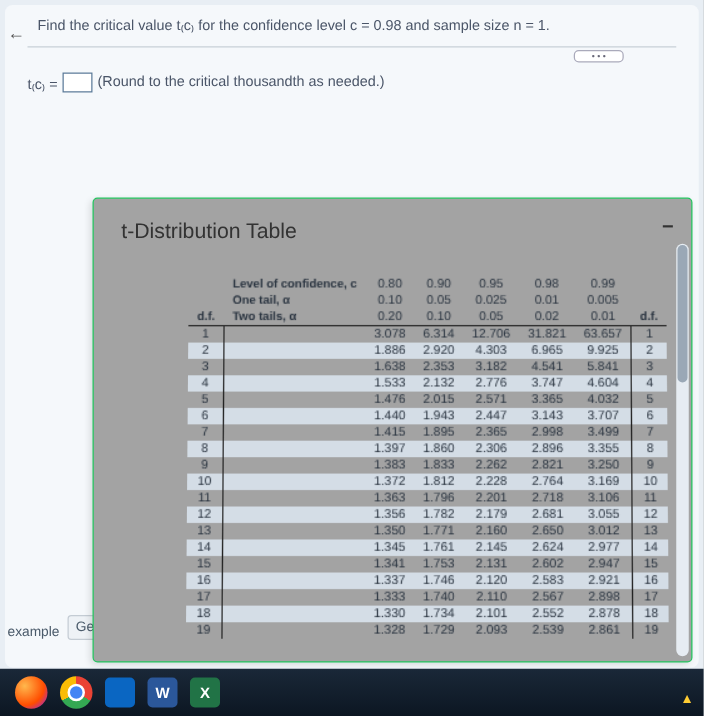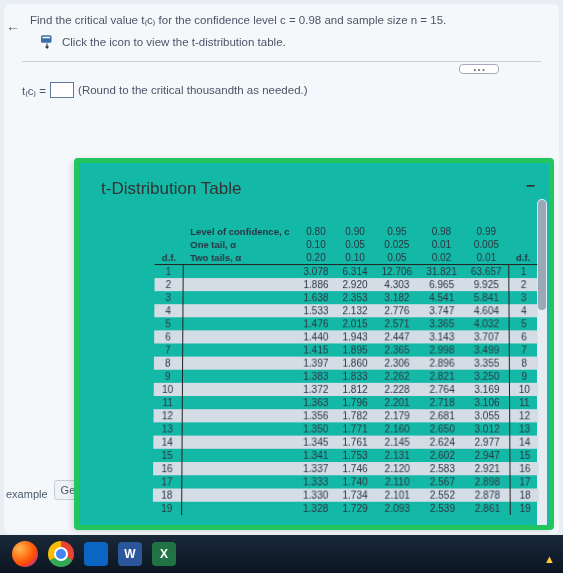--- a/index.html
+++ b/index.html
@@ -82,22 +82,22 @@
     border: 1px solid #5b7a99;
     background: #fff;
     display: inline-block;
   }
   .popup-panel {
     position: absolute;
     left: 70px;
     top: 154px;
     width: 480px;
     height: 372px;
-    background: #14b8a6;
-    border: 5px solid #22c55e;
+    background: #a3a3a3;
+    border: 1px solid #22c55e;
     border-radius: 4px;
     box-shadow: -2px 2px 6px rgba(0,0,0,0.12);
     overflow: hidden;
   }
   .popup-title {
     font-size: 17px;
     color: #333;
     padding: 16px 22px 4px 22px;
     font-weight: 400;
   }
@@ -145,21 +145,21 @@
     text-align: left !important;
     font-size: 9.5px;
   }
   .hdr-underline td, .hdr-underline th { border-bottom: 1.4px solid #222; }
   .df-col { border-right: 1.4px solid #222; text-align: center; font-weight: 500; }
   .df-col-r { border-left: 1.4px solid #222; text-align: center; font-weight: 500; }
   .shade { background: #d4dde6; }
   .left-sidebar {
     position: absolute;
     left: 0;
-    top: 152px;
+    top: 164px;
     width: 70px;
     height: 372px;
     display: flex;
     align-items: flex-end;
     padding-bottom: 28px;
     padding-left: 2px;
     gap: 6px;
     font-size: 11px;
     color: #4a5a6a;
   }
@@ -211,31 +211,21 @@
   }
 </style>
 </head>
 <body>
 
 <div class="main-area">
 
   <div class="back-arrow">←</div>
 
   <div class="question-block">
-    <div>Find the critical value t₍c₎ for the confidence level c = 0.98 and sample size n = 15.</div>
-    <div class="icon-row">
-      <span class="mouse-icon">
-        <svg viewBox="0 0 24 24">
-            <rect x="4" y="3" width="14" height="10" rx="2" fill="#3b6ea5"></rect>
-            <rect x="6" y="5" width="10" height="2" fill="#fff"></rect>
-            <path d="M12 14 l0 6 l-2 -2 m2 2 l2 -2" stroke="#333" fill="none" stroke-width="1.5"></path>
-          </svg>
-      </span>
-      <span style="color:#4a5568">Click the icon to view the t-distribution table.</span>
-    </div>
+    <div>Find the critical value t₍c₎ for the confidence level c = 0.98 and sample size n = 1.</div>
   </div>
 
   <hr class="hr-line">
 
   <div class="page-indicator">
     <div class="page-dots">• • •</div>
   </div>
 
   <div class="answer-row">
     <span>t₍c₎ =</span>

